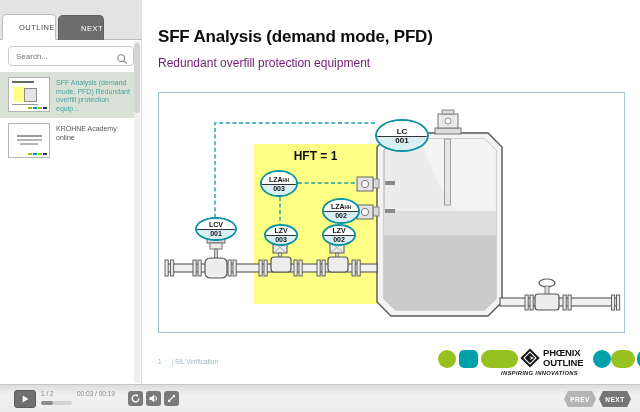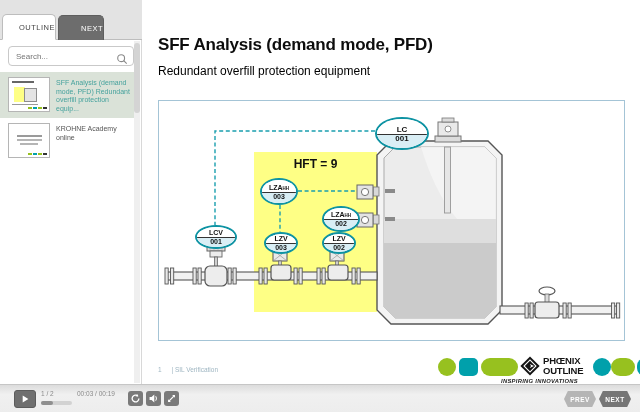--- a/index.html
+++ b/index.html
@@ -48,40 +48,40 @@
   .t-dots { position:absolute; right:2px; bottom:2px; display:flex; gap:1px; }
   .t-dots i { display:block; width:4px; height:2.5px; }
 
   .sb-scroll { position:absolute; right:1px; top:41px; width:6px; height:342px;
     background:#efefef; }
   .sb-thumb { position:absolute; left:0; top:2px; width:6px; height:70px;
     background:#d4d4d4; border-radius:3px; }
 
   
   .slide { position:absolute; left:143px; top:0; width:497px; height:384px;
-    background:#fff; overflow:hidden;margin-top:8px; }
+    background:#fff; overflow:hidden; }
   .slide-title { position:absolute; left:15px; top:27px; font-size:17px;
     font-weight:bold; color:#0d0d0d; letter-spacing:-0.2px; }
-  .slide-subtitle { position:absolute; left:15px; top:56px; font-size:12px; color:#000000; }
+  .slide-subtitle { position:absolute; left:15px; top:56px; font-size:12px; color:#701a75; }
 
   .diagram { position:absolute; left:15px; top:92px; width:467px; height:241px;
     border:1px solid #a4c4d6; background:#fff; }
   .diagram svg { position:absolute; left:0; top:0; }
   .hft-label { position:absolute; left:95px; top:56px; width:123px; text-align:center;
     font-size:12px; font-weight:bold; color:#111; }
 
   .tag { position:absolute; border:2px solid #0e93a3; border-radius:50%;
     background:#fff; overflow:hidden; display:flex; flex-direction:column; z-index:5; }
   .tag-top { flex:1.1; display:flex; align-items:flex-end; justify-content:center;
     font-weight:bold; color:#111; border-bottom:1px solid #333; background:#fff;
     font-size:7px; line-height:7px; padding-bottom:1px; }
   .tag-top sup { font-size:4.5px; line-height:4px; font-weight:bold; }
   .tag-bot { flex:1; display:flex; align-items:flex-start; justify-content:center;
     font-weight:bold; color:#111; background:#d9eef5; font-size:7px; line-height:8px; }
-  .tag-lc     { left:216px; top:16px;  width:54px; height:33px; }
+  .tag-lc     { left:216px; top:26px;  width:54px; height:33px; }
   .tag-lc .tag-top, .tag-lc .tag-bot { font-size:8px; }
   .tag-lza003 { left:101px; top:77px;  width:38px; height:27px; }
   .tag-lza002 { left:163px; top:105px; width:38px; height:26px; }
   .tag-lcv    { left:36px;  top:124px; width:42px; height:24px; }
   .tag-lzv003 { left:105px; top:131px; width:34px; height:22px; }
   .tag-lzv002 { left:163px; top:131px; width:34px; height:22px; }
 
   .slide-footer { position:absolute; left:15px; top:358px; font-size:6.5px;
     color:#9fb6c2; }
   .slide-footer .sec { margin-left:8px; }
@@ -283,21 +283,21 @@
               <rect x="457.5" y="202" width="3.2" height="15"></rect>
           </g>
           <g>
             <ellipse cx="388" cy="190" rx="8" ry="4" fill="none" stroke="#555" stroke-width="1.2"></ellipse>
             <rect x="386" y="193" width="4" height="9" fill="#dcdcdc" stroke="#666" stroke-width="0.8"></rect>
             <rect x="376" y="201" width="24" height="16" rx="3" fill="#ededed" stroke="#555" stroke-width="1.2"></rect>
           </g>
         </g>
       </svg>
 
-      <div class="hft-label">HFT = 9</div>
+      <div class="hft-label">HFT = 1</div>
 
       <div class="tag tag-lc">
         <div class="tag-top">
             <span>LC</span>
             <sup></sup>
           </div>
         <div class="tag-bot">001</div>
       </div>
       <div class="tag tag-lza003">
         <div class="tag-top">

